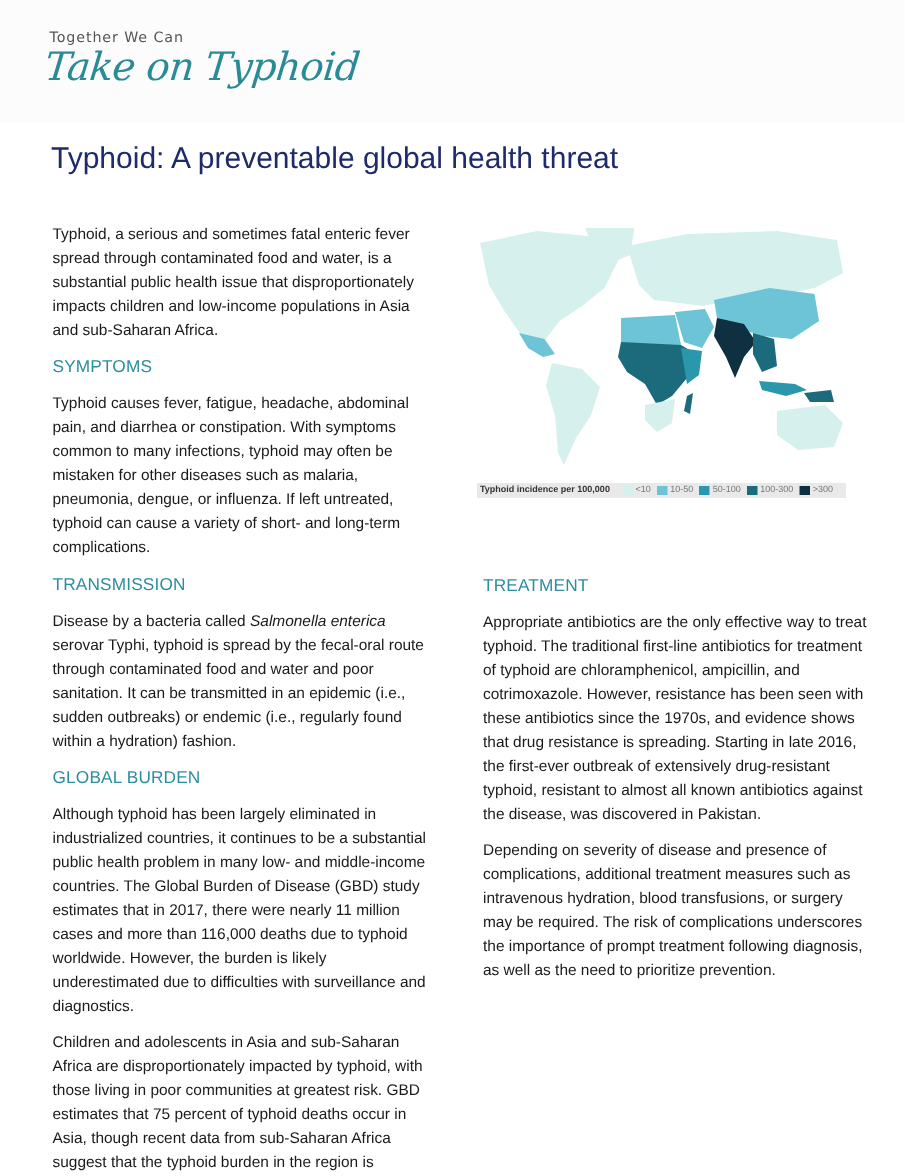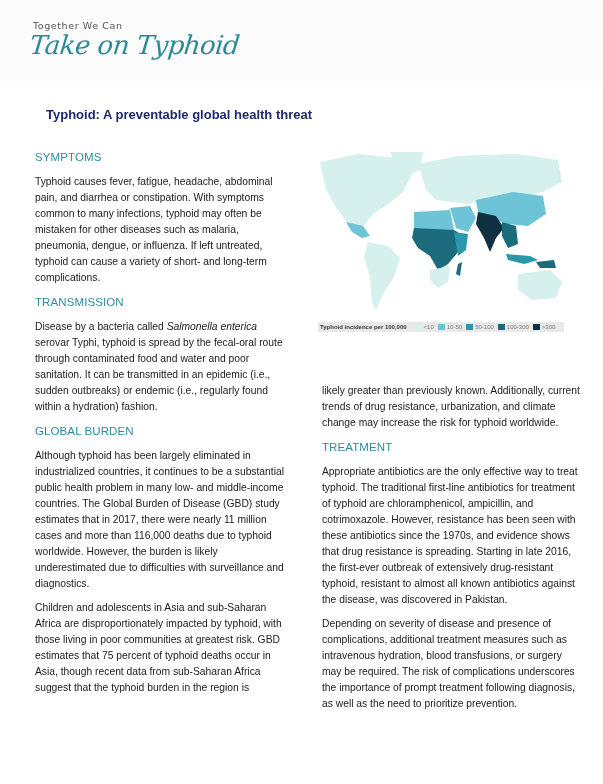--- a/index.html
+++ b/index.html
@@ -13,22 +13,22 @@
   .tagline {
     position: absolute; left: 33px; top: 20px; font-size: 9.5px; letter-spacing: 0.6px;
     color: #555; font-family: "DejaVu Sans", sans-serif;
   }
   .logo {
     position: absolute; left: 30px; top: 30px; font-family: "DejaVu Serif", serif;
     font-style: italic; font-size: 26px; color: #2a8a96; letter-spacing: -0.5px;
     transform: skewX(-6deg);
   }
   .page-title {
-    position: absolute; left: 34px; top: 95px; font-size: 13px; font-weight: bold;
-    color: #1f2a6b; margin: 12px;
+    position: absolute; left: 34px; top: 95px; font-size: 20px; font-weight: normal;
+    color: #1f2a6b; margin: 0;
   }
   .col {
     position: absolute; font-size: 10.3px; line-height: 16px; color: #1a1a1a;
   }
   .col p { margin: 0 0 8px 0; }
   .col h2 {
     font-size: 11.5px; color: #2a8ea0; font-weight: normal; margin: 0 0 9px 0; letter-spacing: 0.1px;
   }
   .left-col { left: 35px; top: 149px; width: 250px; }
   .right-col { left: 322px; top: 383px; width: 262px; }
@@ -50,20 +50,21 @@
 <body>
 
 <div class="header-band">
   <div class="tagline">Together We Can</div>
   <div class="logo">Take on Typhoid</div>
 </div>
 
 <h1 class="page-title">Typhoid: A preventable global health threat</h1>
 
 <div class="col left-col">
+  <p>Typhoid, a serious and sometimes fatal enteric fever spread through contaminated food and water, is a substantial public health issue that disproportionately impacts children and low-income populations in Asia and sub-Saharan Africa.</p>
   <h2>SYMPTOMS</h2>
   <p>Typhoid causes fever, fatigue, headache, abdominal pain, and diarrhea or constipation. With symptoms common to many infections, typhoid may often be mistaken for other diseases such as malaria, pneumonia, dengue, or influenza. If left untreated, typhoid can cause a variety of short- and long-term complications.</p>
   <h2>TRANSMISSION</h2>
   <p><span>Disease by a bacteria called </span><em>Salmonella enterica</em><span> serovar Typhi, typhoid is spread by the fecal-oral route through contaminated food and water and poor sanitation. It can be transmitted in an epidemic (i.e., sudden outbreaks) or endemic (i.e., regularly found within a hydration) fashion.</span></p>
   <h2>GLOBAL BURDEN</h2>
   <p>Although typhoid has been largely eliminated in industrialized countries, it continues to be a substantial public health problem in many low- and middle-income countries. The Global Burden of Disease (GBD) study estimates that in 2017, there were nearly 11 million cases and more than 116,000 deaths due to typhoid worldwide. However, the burden is likely underestimated due to difficulties with surveillance and diagnostics.</p>
   <p>Children and adolescents in Asia and sub-Saharan Africa are disproportionately impacted by typhoid, with those living in poor communities at greatest risk. GBD estimates that 75 percent of typhoid deaths occur in Asia, though recent data from sub-Saharan Africa suggest that the typhoid burden in the region is</p>
 </div>
 
 <div class="map-figure">
@@ -118,17 +119,16 @@
         <span>100-300</span>
       </span>
     <span class="legend-item">
         <span class="legend-swatch" style="background: rgb(15, 48, 64);"></span>
         <span>&gt;300</span>
       </span>
   </div>
 </div>
 
 <div class="col right-col">
-  <p>likely greater than previously known. Additionally, current trends of drug resistance, urbanization, and climate change may increase the risk for typhoid worldwide.</p>
   <h2>TREATMENT</h2>
   <p>Appropriate antibiotics are the only effective way to treat typhoid. The traditional first-line antibiotics for treatment of typhoid are chloramphenicol, ampicillin, and cotrimoxazole. However, resistance has been seen with these antibiotics since the 1970s, and evidence shows that drug resistance is spreading. Starting in late 2016, the first-ever outbreak of extensively drug-resistant typhoid, resistant to almost all known antibiotics against the disease, was discovered in Pakistan.</p>
   <p>Depending on severity of disease and presence of complications, additional treatment measures such as intravenous hydration, blood transfusions, or surgery may be required. The risk of complications underscores the importance of prompt treatment following diagnosis, as well as the need to prioritize prevention.</p>
 </div>
 
 </body></html>

